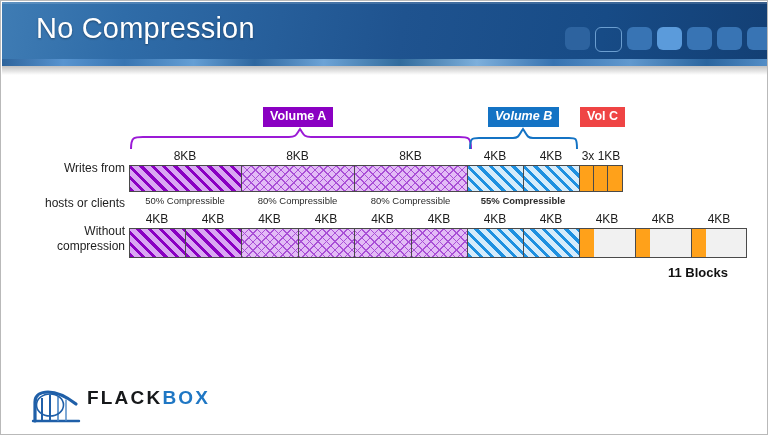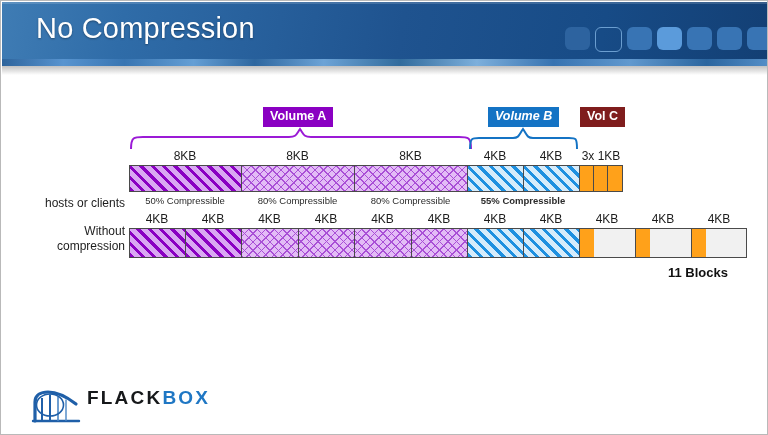--- a/index.html
+++ b/index.html
@@ -66,21 +66,21 @@
 
   .vol-tag{
     position:absolute;
     color:#ffffff;font-size:12.5px;font-weight:bold;
     padding:3px 7px 4px 7px;
     white-space:nowrap;
     line-height:13px;
   }
   .vol-a{background:#8a00c2;}
   .vol-b{background:#1473c4;}
-  .vol-c{background:#7f1d1d;}
+  .vol-c{background:#ef4444;}
 
   .brace{position:absolute;}
 
   .kb-label{
     position:absolute;
     font-size:12px;color:#1d1d1d;
     text-align:center;white-space:nowrap;
   }
 
   .bar{
@@ -184,20 +184,21 @@
 
     <svg class="brace" style="left:124px;top:51px;" width="348" height="24">
       <path d="M6,23 C6,11 9,11 18,11 L164,11 C171,11 171,9 175,3
                C179,9 179,11 186,11 L334,11 C343,11 346,11 346,23" fill="none" stroke="#9b1ad6" stroke-width="2"></path>
     </svg>
     <svg class="brace" style="left:464px;top:51px;" width="118" height="24">
       <path d="M5,23 C5,12 7,12 14,12 L48,12 C54,12 54,9 58,3
                C62,9 62,12 68,12 L104,12 C111,12 112,12 112,23" fill="none" stroke="#1473c4" stroke-width="2"></path>
     </svg>
 
+    <div class="row-label" style="left:14px;top:86px;width:110px;">Writes from</div>
     <div class="row-label" style="left:14px;top:101px;width:110px;margin-top:20px;">hosts or clients</div>
 
     <div class="kb-label" style="left:128px;top:74px;width:112px;">8KB</div>
     <div class="kb-label" style="left:240px;top:74px;width:113px;">8KB</div>
     <div class="kb-label" style="left:353px;top:74px;width:113px;">8KB</div>
     <div class="kb-label" style="left:466px;top:74px;width:56px;">4KB</div>
     <div class="kb-label" style="left:522px;top:74px;width:56px;">4KB</div>
     <div class="kb-label" style="left:577px;top:74px;width:46px;">3x 1KB</div>
 
     <div class="bar" style="left:128px;top:90px;width:494px;height:27px;">

